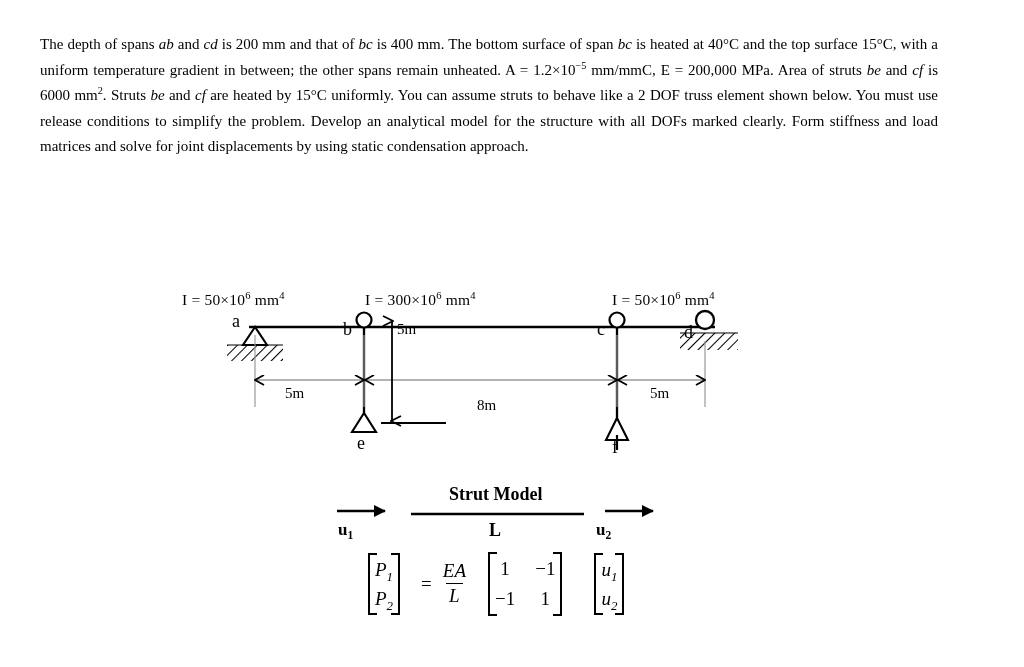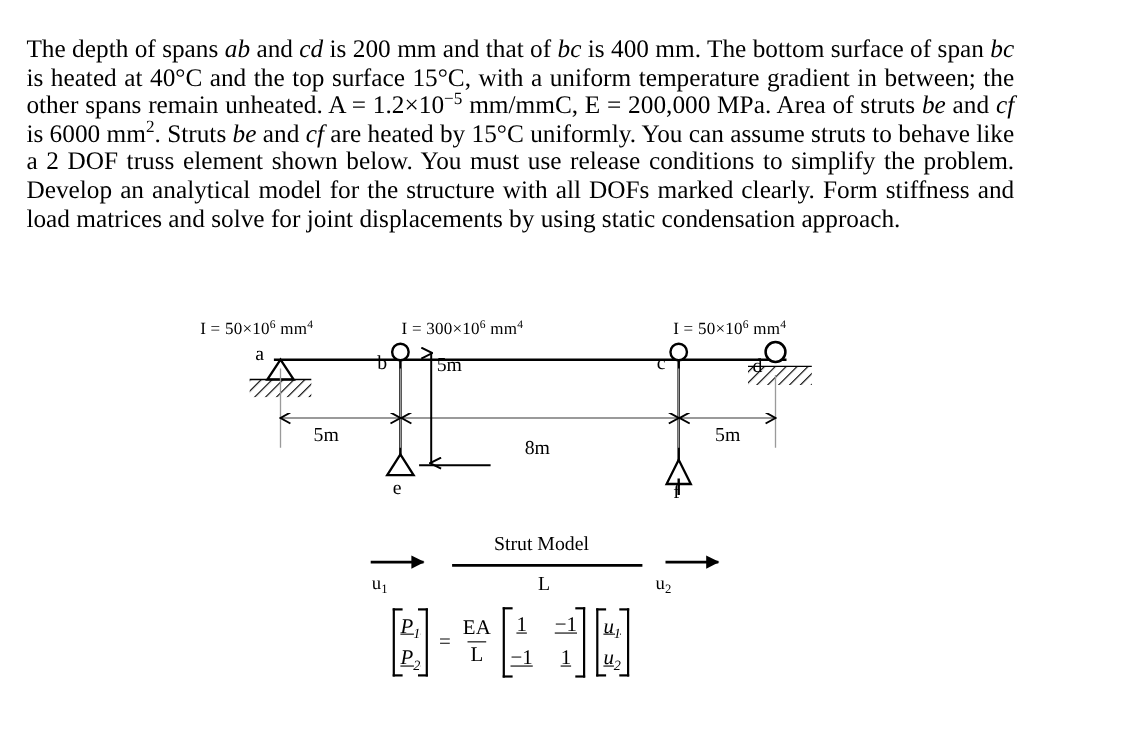--- a/index.html
+++ b/index.html
@@ -12,24 +12,24 @@
     height: 667px;
     position: relative;
     font-family: "Liberation Serif", "DejaVu Serif", serif;
     color: #000000;
     overflow: hidden;
   }
 
   
   #problem-statement {
     position: absolute;
-    left: 24px;
+    left: 40px;
     top: 32px;
     width: 898px;
-    font-size: 23px;
+    font-size: 15px;
     line-height: 25.6px;
     text-align: justify;
     text-justify: inter-word;
   }
   #problem-statement p {
     margin: 0;
     text-align: justify;
   }
   .it { font-style: italic; }
   sup, sub {
@@ -46,20 +46,21 @@
     top: 275px;
     width: 858px;
     height: 210px;
   }
   #strut-figure {
     position: absolute;
     left: 0;
     top: 478px;
     width: 860px;
     height: 180px;
+    font-weight: bold;
   }
 
   .fig-label {
     position: absolute;
     font-family: "Liberation Serif", "DejaVu Serif", serif;
     white-space: nowrap;
   }
 
   
   .inertia-label {
@@ -67,21 +68,21 @@
     letter-spacing: 0.2px;
   }
 
   
   .joint-letter {
     font-size: 18px;
   }
 
   
   .dim-text {
-    font-size: 18px;
+    font-size: 15px;
   }
 
   
   .strut-caption {
     font-size: 18px;
   }
   .u-label {
     font-size: 17px;
   }
 
@@ -91,22 +92,21 @@
     left: 352px;
     top: 552px;
     display: flex;
     align-items: center;
     font-size: 19px;
   }
   .brk {
     position: relative;
     display: inline-block;
     padding: 2px 7px;
-    margin: 0 5px;
-    text-decoration: underline;
+    margin: 0 16px;
   }
   .brk::before, .brk::after {
     content: "";
     position: absolute;
     top: 0;
     bottom: 0;
     width: 7px;
     border-top: 2px solid #000;
     border-bottom: 2px solid #000;
   }
@@ -136,20 +136,21 @@
     text-align: center;
   }
   .eq-sign {
     margin: 0 5px;
     font-size: 19px;
   }
   .frac {
     display: inline-flex;
     flex-direction: column;
     align-items: center;
+    font-style: italic;
     font-size: 19px;
     margin: 0 3px;
     line-height: 1.18;
   }
   .frac .num { padding: 0 3px 1px 3px; }
   .frac .den { padding: 1px 3px 0 3px; border-top: 1.6px solid #000; }
 </style>
 </head>
 <body>
 

